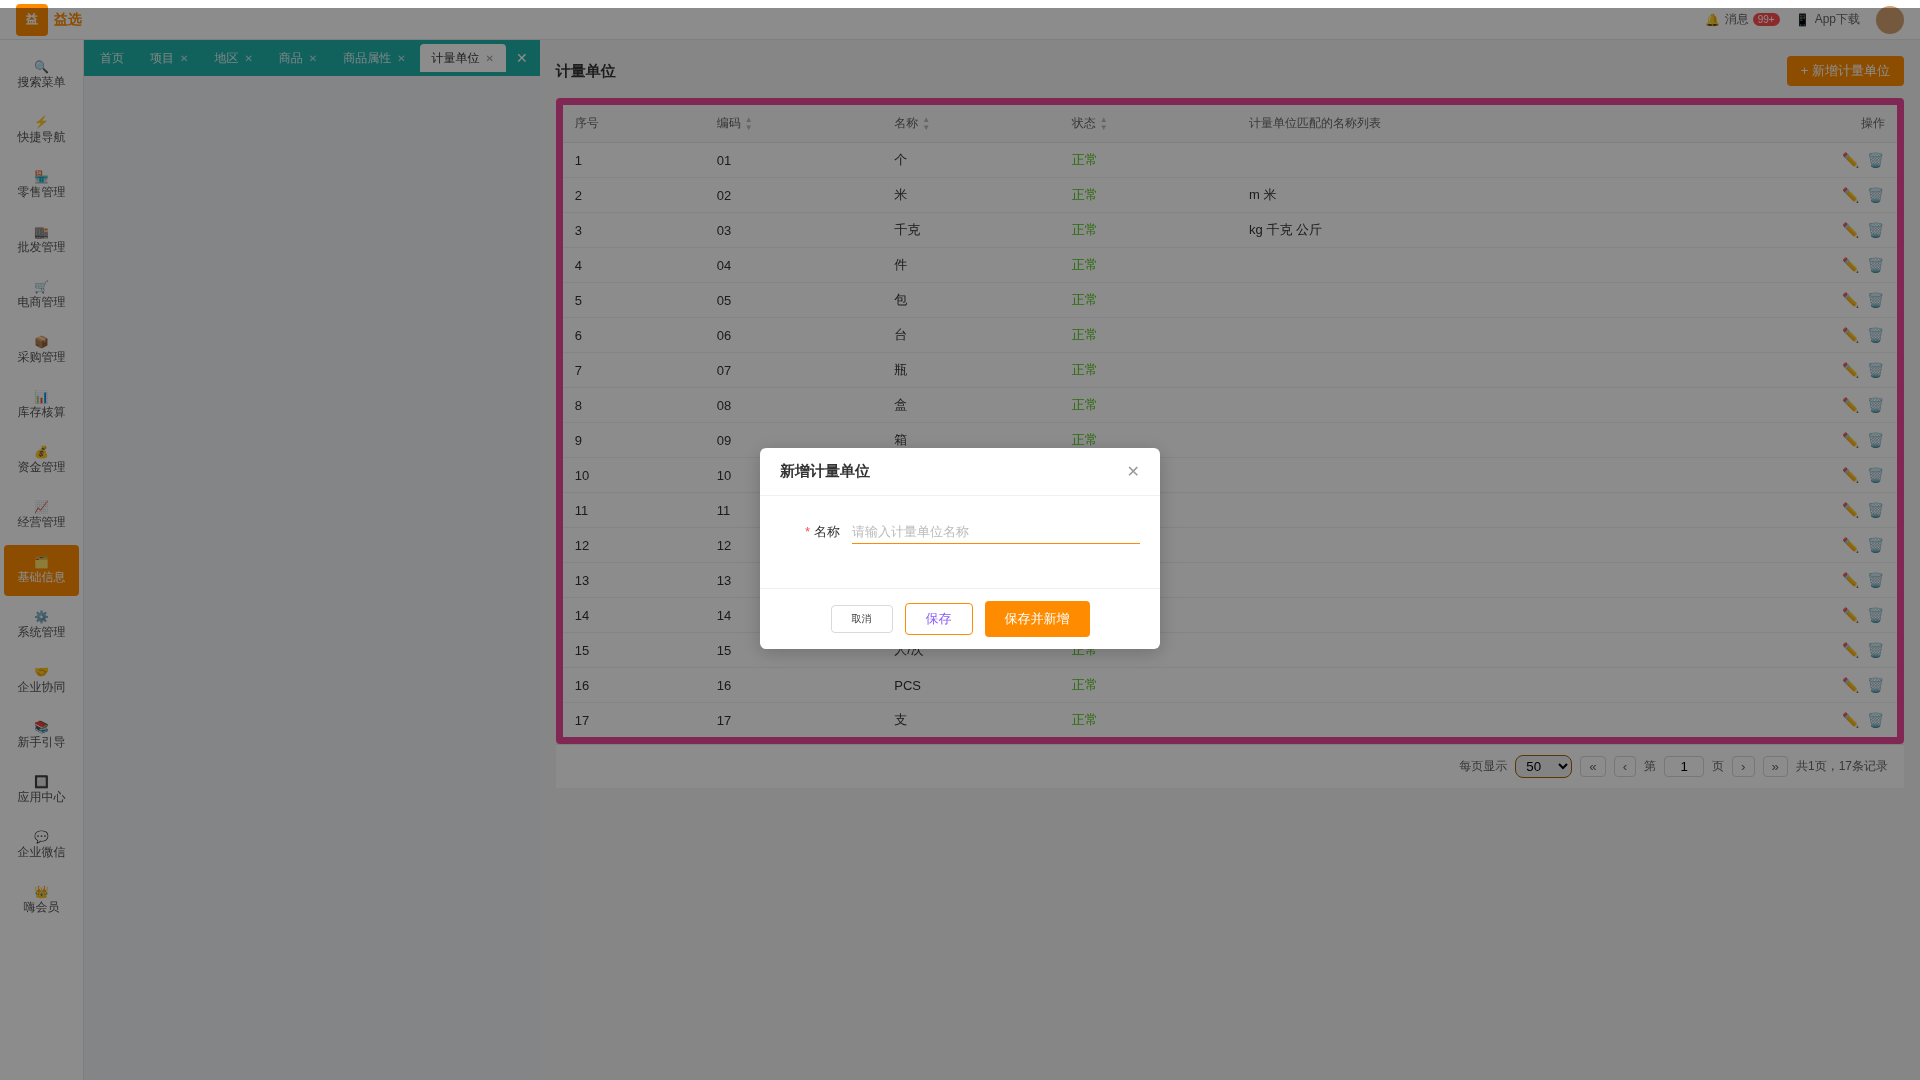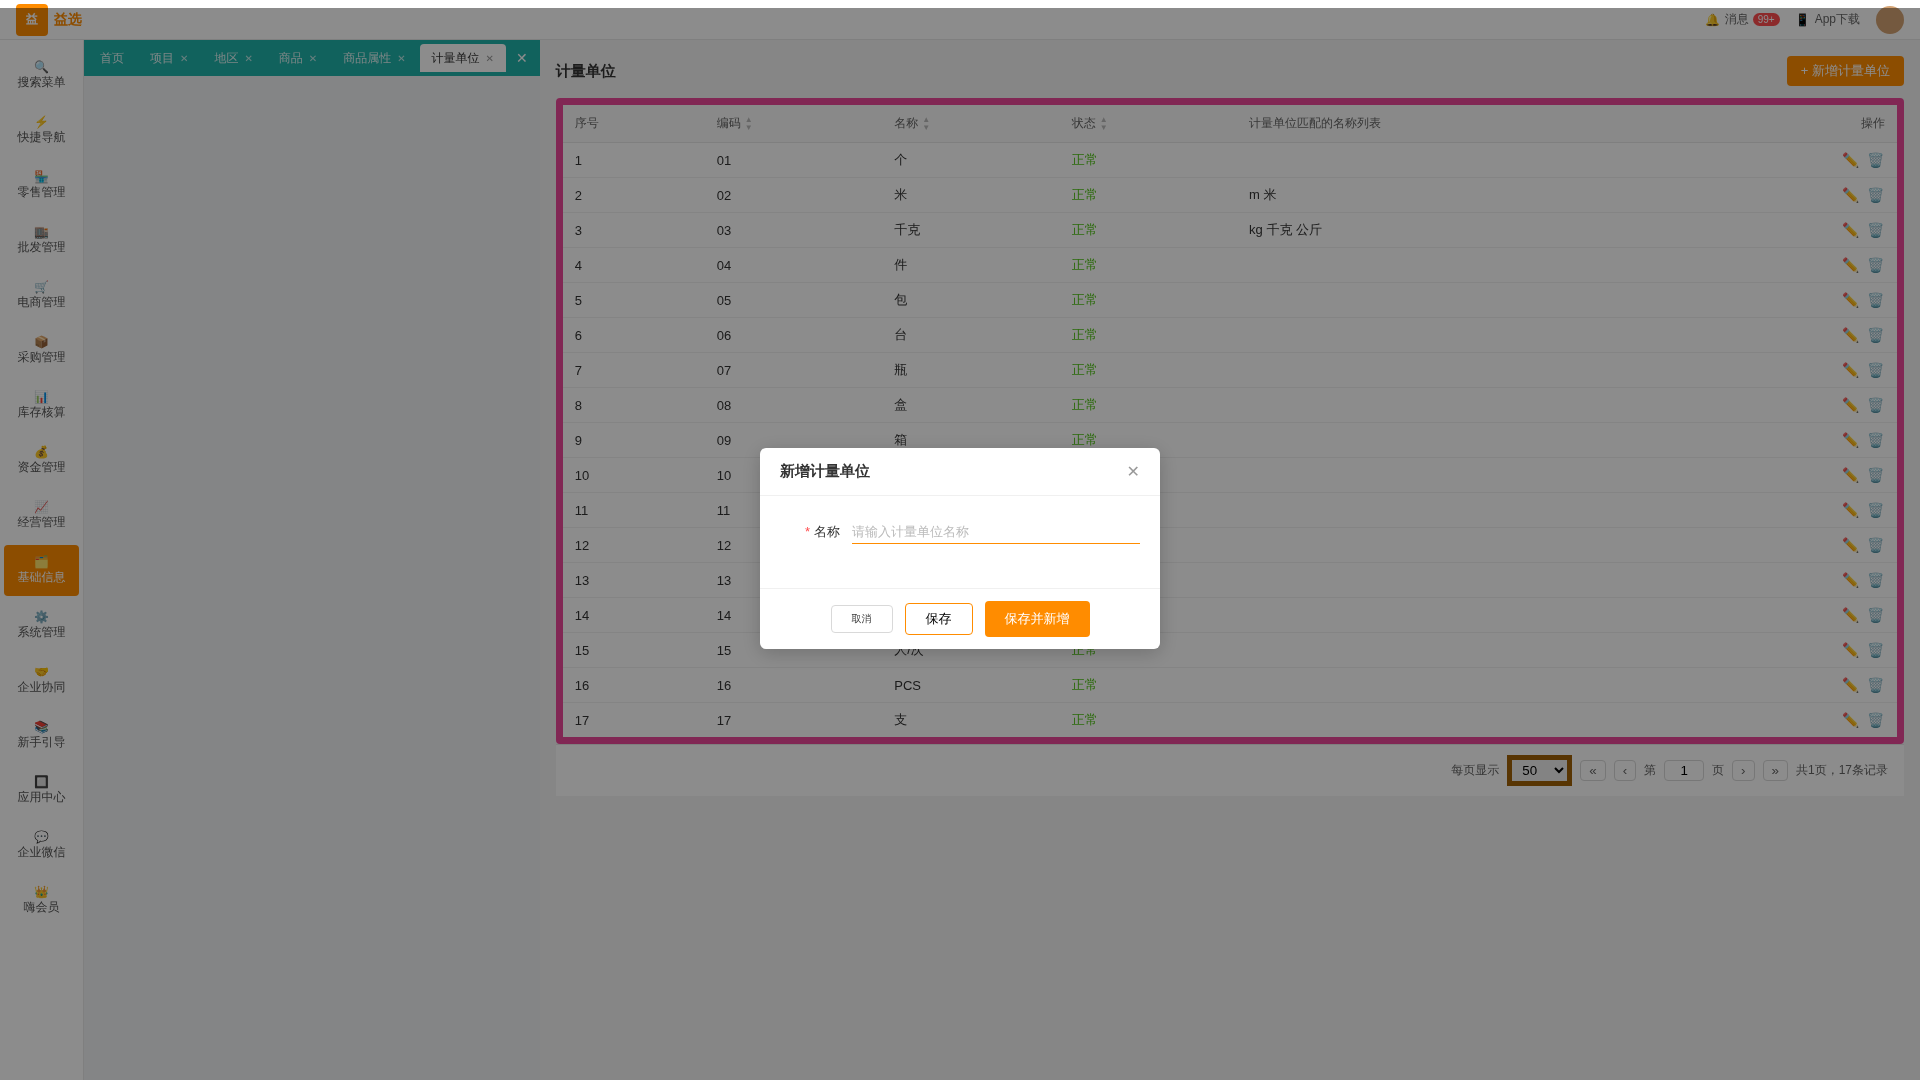--- a/index.html
+++ b/index.html
@@ -48,40 +48,40 @@
     thead tr { background: #fafafa; }
     th { padding: 10px 12px; text-align: left; font-weight: normal; color: #666; font-size: 12px; border-bottom: 1px solid #e8e8e8; white-space: nowrap; }
     td { padding: 8px 12px; border-bottom: 1px solid #f0f0f0; font-size: 13px; color: #333; }
     tr:last-child td { border-bottom: none; }
     .status-normal { color: #52c41a; }
     .action-btns { display: flex; gap: 8px; align-items: center; }
     .edit-icon, .del-icon { cursor: pointer; color: #999; font-size: 14px; }
 
     
     .pagination { display: flex; align-items: center; justify-content: flex-end; padding: 10px 16px; background: #fff; border-top: 1px solid #e8e8e8; font-size: 12px; color: #666; gap: 8px; }
-    .page-select { border: 5px solid #a16207; border-radius: 0; padding: 2px 6px; }
+    .page-select { border: 1px solid #a16207; border-radius: 8px; padding: 2px 6px; }
     .page-btn { border: 1px solid #d9d9d9; background: #fff; padding: 2px 8px; border-radius: 4px; cursor: pointer; color: #666; }
     .page-input { border: 1px solid #d9d9d9; border-radius: 4px; padding: 2px 6px; width: 40px; text-align: center; }
 
     
     .modal-overlay { position: fixed; top: 8px; left: 0; width: 100%; height: 100%; background: rgba(0,0,0,0.45); display: flex; align-items: center; justify-content: center; z-index: 1000; }
     .modal { background: #fff; border-radius: 6px; width: 400px; box-shadow: 0 4px 20px rgba(0,0,0,0.2); }
     .modal-header { padding: 14px 20px; border-bottom: 1px solid #f0f0f0; display: flex; align-items: center; justify-content: space-between; }
     .modal-title { font-size: 15px; font-weight: bold; color: #333; }
     .modal-close { cursor: pointer; color: #999; font-size: 16px; }
     .modal-body { padding: 24px 20px; }
     .form-item { display: flex; align-items: center; margin-bottom: 20px; }
     .form-label { width: 60px; text-align: right; margin-right: 12px; color: #333; font-size: 13px; }
     .required-star { color: #ff4d4f; margin-right: 4px; }
     .form-input { flex: 1; border: none; border-bottom: 1px solid #d9d9d9; padding: 4px 0; font-size: 13px; outline: none; color: #333; }
     .form-input.name-input { border-bottom-color: #ff8c00; }
     .form-input::placeholder { color: #bbb; }
     .modal-footer { padding: 12px 20px; display: flex; align-items: center; justify-content: center; gap: 12px; border-top: 1px solid #f0f0f0; }
     .btn-cancel { border: 1px solid #d9d9d9; background: #fff; color: #404040; padding: 6px 20px; border-radius: 4px; cursor: pointer; font-size: 10px; }
-    .btn-save { border: 1px solid #ff8c00; background: #fff; color: #000000; padding: 6px 20px; border-radius: 4px; cursor: pointer; font-size: 13px; }
+    .btn-save { border: 1px solid #ff8c00; background: #fff; color: #8b5cf6; padding: 6px 20px; border-radius: 4px; cursor: pointer; font-size: 13px; }
     .btn-save-new { border: none; background: #ff8c00; color: #fff; padding: 9px 20px; border-radius: 4px; cursor: pointer; font-size: 13px; }
 
     
     .sort-arrows { display: inline-flex; flex-direction: column; margin-left: 4px; }
     .sort-up, .sort-down { font-size: 8px; line-height: 1; color: #bbb; }
 
     .th-content { display: flex; align-items: center; }
   </style>
 </head>
 <body>

